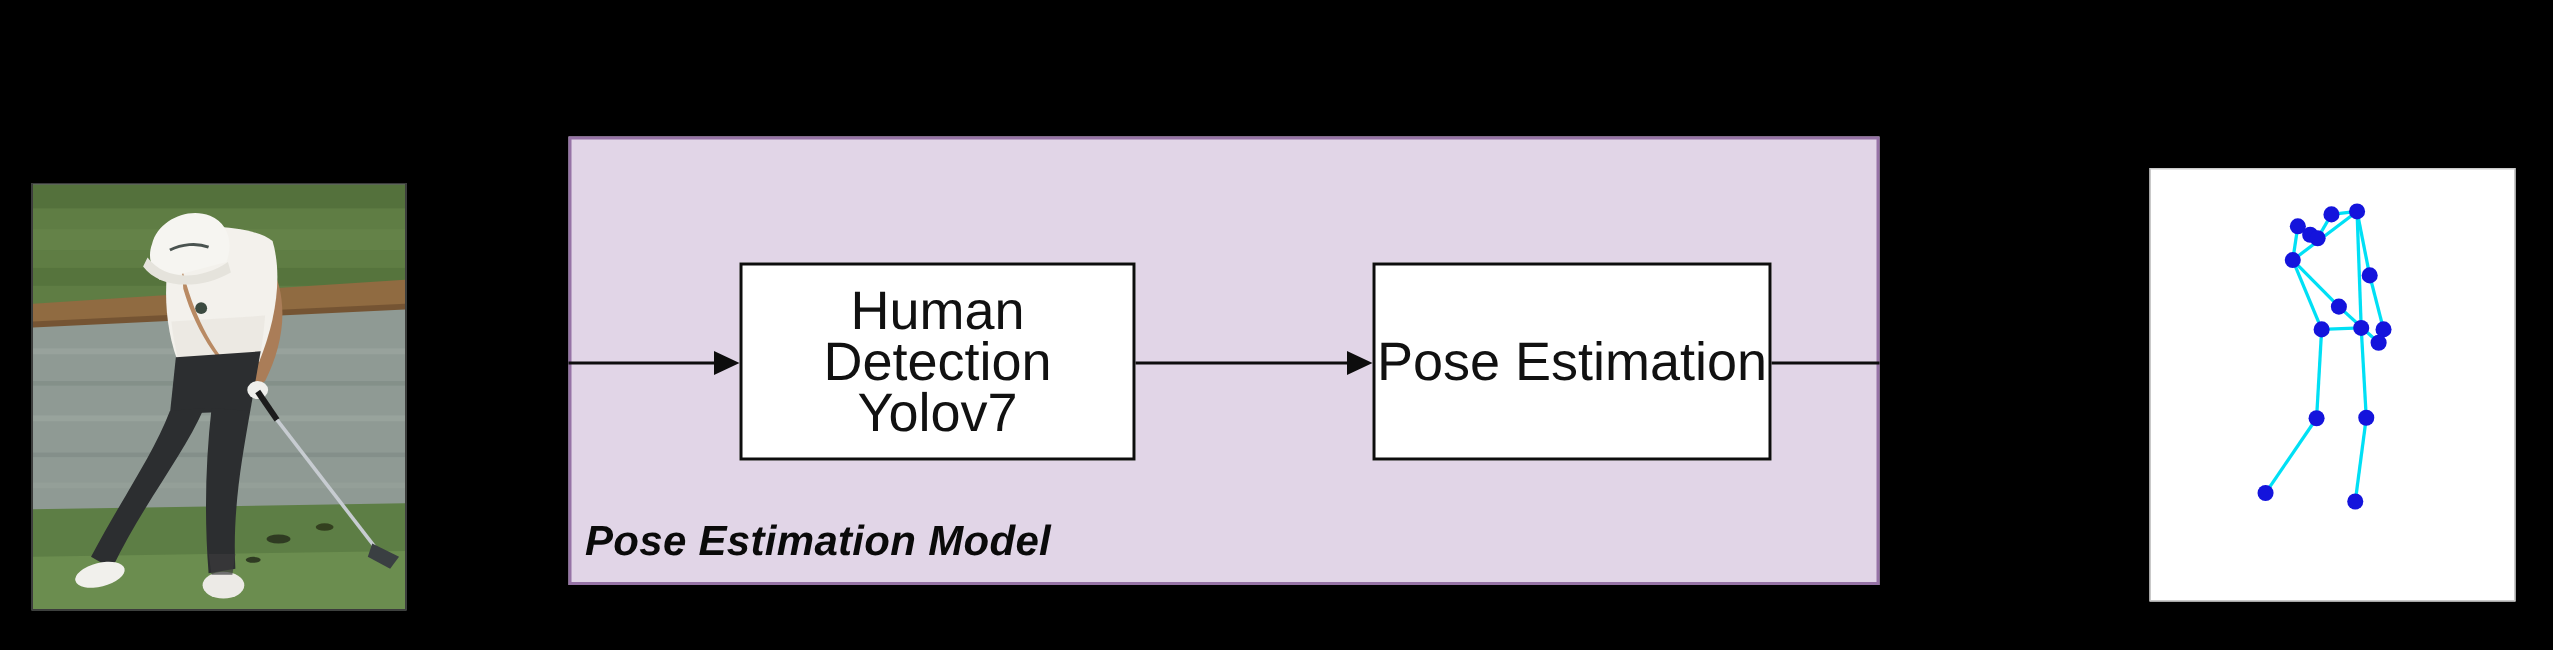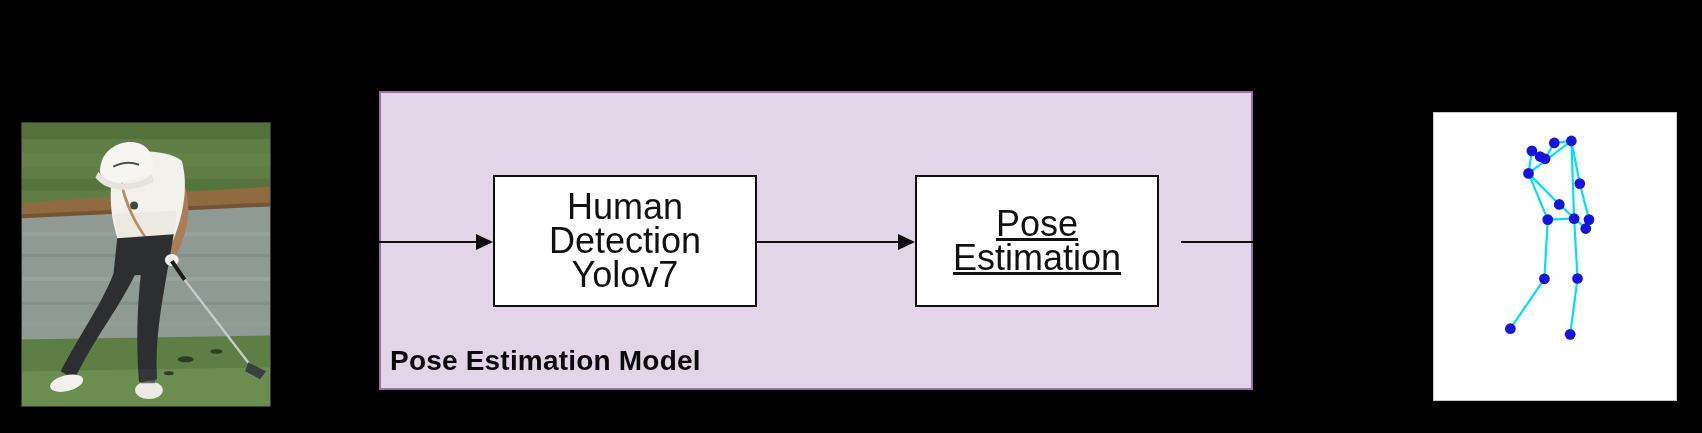--- a/index.html
+++ b/index.html
@@ -13,31 +13,31 @@
     border:1px solid #3c3c3c;box-sizing:border-box;overflow:hidden;background:#7e8a82;
   }
   .photo svg{display:block;width:100%;height:100%;}
   
   .model-container{
     position:absolute;left:379px;top:91px;width:874px;height:299px;
     box-sizing:border-box;border:2px solid #9673A6;background:#E1D5E7;
   }
   .model-label{
     position:absolute;left:9px;bottom:11px;
-    font-size:28px;font-weight:bold;color:#0a0a0a;letter-spacing:0.2px;
+    font-size:28px;font-weight:bold;color:#0a0a0a;letter-spacing:0.2px;font-style:italic;
   }
   
   .stage-box{
     position:absolute;top:175px;height:132px;box-sizing:border-box;
     background:#ffffff;border:2.5px solid #0d0d0d;
     display:flex;flex-direction:column;align-items:center;justify-content:center;
     text-align:center;color:#111;font-size:36px;line-height:34px;
   }
   .stage-box.first{left:493px;width:264px;}
-  .stage-box.second{left:915px;width:244px;text-decoration:underline;}
+  .stage-box.second{left:915px;width:266px;}
   
   .arrow{position:absolute;top:233px;height:18px;display:flex;align-items:center;}
   .arrow .shaft{flex:1;height:2.5px;background:#0d0d0d;}
   .arrow .head{
     width:0;height:0;border-top:8px solid transparent;border-bottom:8px solid transparent;
     border-left:17px solid #0d0d0d;
   }
   .arrow.in{left:379px;width:114px;}
   .arrow.mid{left:757px;width:158px;}
   .plain-line{position:absolute;left:1181px;top:240.5px;width:72px;height:2.5px;background:#0d0d0d;}

